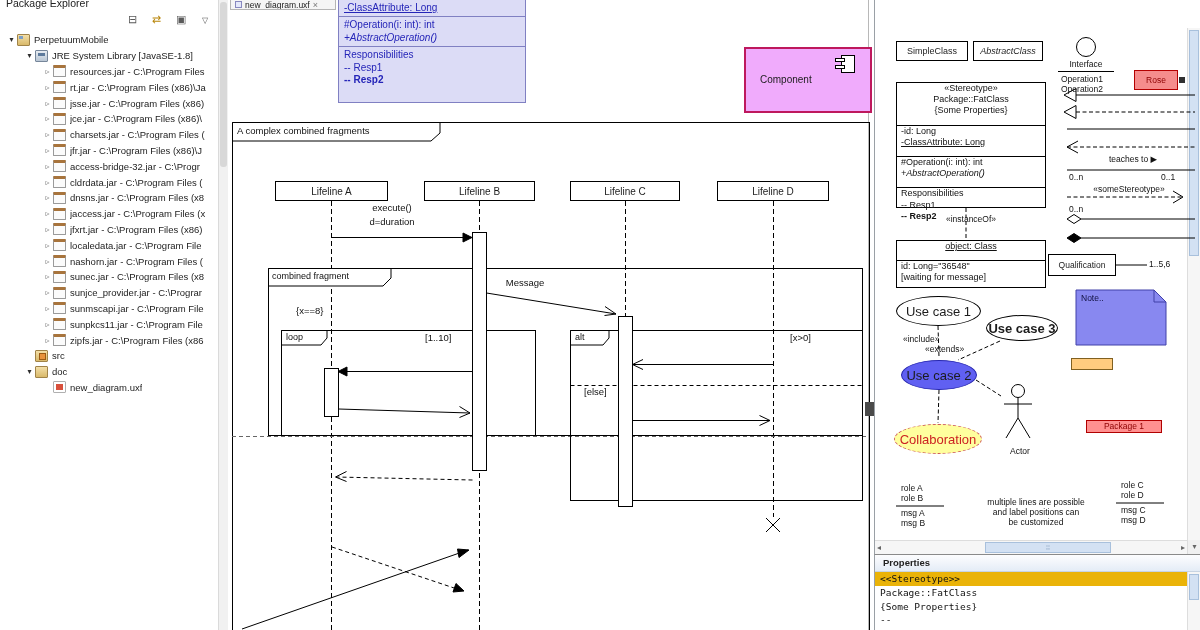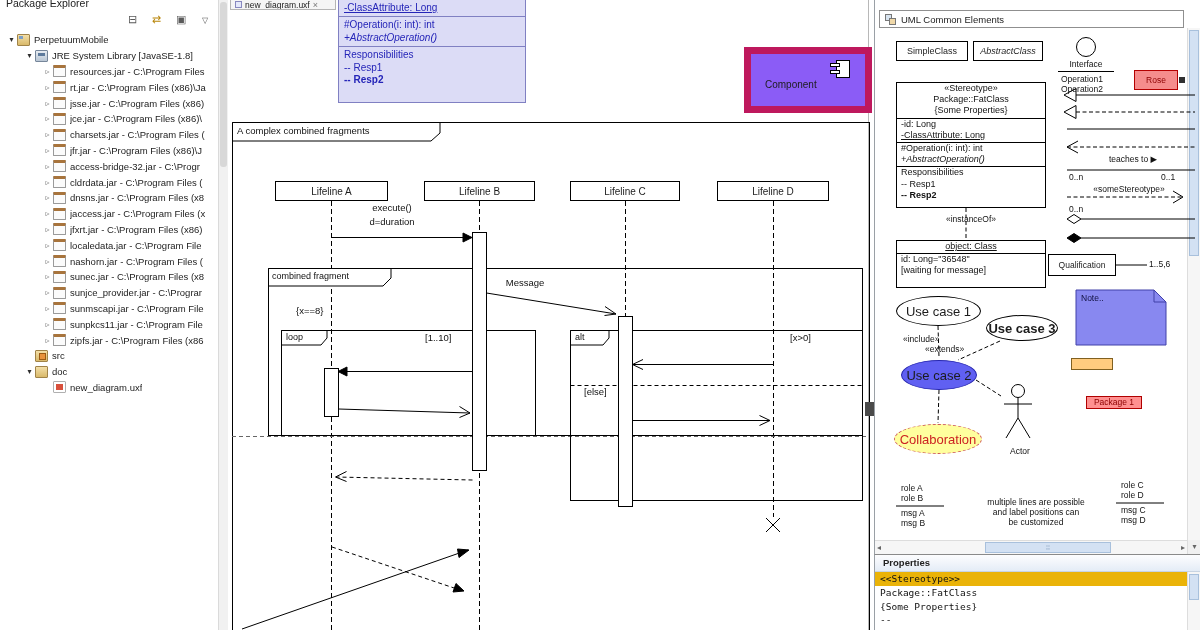--- a/index.html
+++ b/index.html
@@ -38,23 +38,23 @@
 .etab-close{color:#777;font-size:9px}
 .dlbl{position:absolute;font-size:9.5px;color:#111;z-index:3;white-space:nowrap}
 .dlbl.small{font-size:9px}
 .center{text-align:center}
 .lifeline{position:absolute;height:20px;border:1px solid #000;background:#fff;display:flex;align-items:center;
           justify-content:center;font-size:10px;z-index:2}
 .ucf{position:absolute;background:#dcdcf6;border:1px solid #8080c2;border-top:none;z-index:2;color:#2525b8;
      font-size:10px;padding:2px 0}
 .ucf-line{line-height:12.4px;padding:0 5px;white-space:nowrap}
 .sep{border-top:1px solid #8080c2;margin-top:2px;padding-top:2px}
-.fsep{border-top:1px solid #000 !important;margin-top:1px;padding-top:1px}
+.fsep{border-top:1px solid #000 !important;margin-top:8px;padding-top:1px}
 .u{text-decoration:underline}.i{font-style:italic}.b{font-weight:bold}
-.comp{position:absolute;border:7px solid #be185d;background:#8b5cf6;z-index:2}
+.comp{position:absolute;border:2px solid #be185d;background:#f0abfc;z-index:2}
 .comp-label{position:absolute;left:14px;top:25px;font-size:10px}
 .cmain{position:absolute;right:15px;top:6px;width:14px;height:18px;border:1px solid #000;background:#fff}
 .ctab{position:absolute;right:25px;width:10px;height:4px;border:1px solid #000;background:#fff}
 .ctab1{top:9px}.ctab2{top:16px}
 .edge-line{position:absolute;left:640px;top:0;width:1px;height:630px;background:#b8b8b8}
 .sash-handle{position:absolute;left:637px;top:402px;width:9px;height:14px;background:#4a4a4a;z-index:5}
 
 
 .palette{position:absolute;left:874px;top:0;width:326px;height:554px;background:#fff;border-left:1px solid #9aa0a6;overflow:hidden}
 .pal-header{position:absolute;left:4px;top:10px;width:305px;height:18px;border:1px solid #8f8f8f;background:#fff;
@@ -318,27 +318,20 @@
     <div class="dlbl" style="left:197px;top:332px">[1..10]</div>
     <div class="dlbl" style="left:562px;top:332px">[x&gt;0]</div>
     <div class="dlbl" style="left:356px;top:386px">[else]</div>
 
     <div class="edge-line"></div>
     <div class="sash-handle"></div>
   </main>
 
   <aside class="palette">
 
-    <div class="pal-header">
-      <span class="pal-ico">
-          <i></i>
-          <i></i>
-        </span>
-      <span>UML Common Elements</span>
-    </div>
 
     <svg style="position:absolute;left:0;top:0;z-index:1" width="326" height="554">
       <g stroke="#000" fill="none" stroke-width="1">
         <line x1="183" y1="71.5" x2="239" y2="71.5"></line>
         <polygon points="189,95 201,88.5 201,101.5" fill="#fff"></polygon>
         <line x1="201" y1="95" x2="320" y2="95"></line>
         <polygon points="189,112 201,105.5 201,118.5" fill="#fff"></polygon>
         <line x1="201" y1="112" x2="320" y2="112" stroke-dasharray="4 2.5"></line>
         <line x1="192" y1="129" x2="320" y2="129"></line>
         <line x1="192" y1="147" x2="320" y2="147" stroke-dasharray="4 2.5"></line>
@@ -414,21 +407,21 @@
     <div class="plabel" style="left:28px;top:334px">«include»</div>
     <div class="plabel" style="left:50px;top:344px">«extends»</div>
     <div class="ellipse uc2" style="left:26px;top:360px;width:76px;height:30px">Use case 2</div>
     <div class="ellipse collab" style="left:19px;top:424px;width:88px;height:30px">Collaboration</div>
     <div class="plabel" style="left:128px;top:446px;width:34px;text-align:center">Actor</div>
 
     <div class="notetext" style="left:206px;top:293px">Note..</div>
 
     <div class="pkgtab" style="left:196px;top:358px;width:42px;height:12px"></div>
 
-    <div class="pkg1tab" style="left:211px;top:396px;width:56px;height:13px">Package 1</div>
+    <div class="pkg1tab" style="left:211px;top:420px;width:76px;height:13px">Package 1</div>
 
     <div class="plabel" style="left:26px;top:483px">role A</div>
     <div class="plabel" style="left:26px;top:493px">role B</div>
     <div class="plabel" style="left:26px;top:508px">msg A</div>
     <div class="plabel" style="left:26px;top:518px">msg B</div>
     <div class="plabel" style="left:84px;top:497px;width:154px;text-align:center">multiple lines are possible</div>
     <div class="plabel" style="left:84px;top:507px;width:154px;text-align:center">and label positions can</div>
     <div class="plabel" style="left:84px;top:517px;width:154px;text-align:center">be customized</div>
     <div class="plabel" style="left:246px;top:480px">role C</div>
     <div class="plabel" style="left:246px;top:490px">role D</div>

